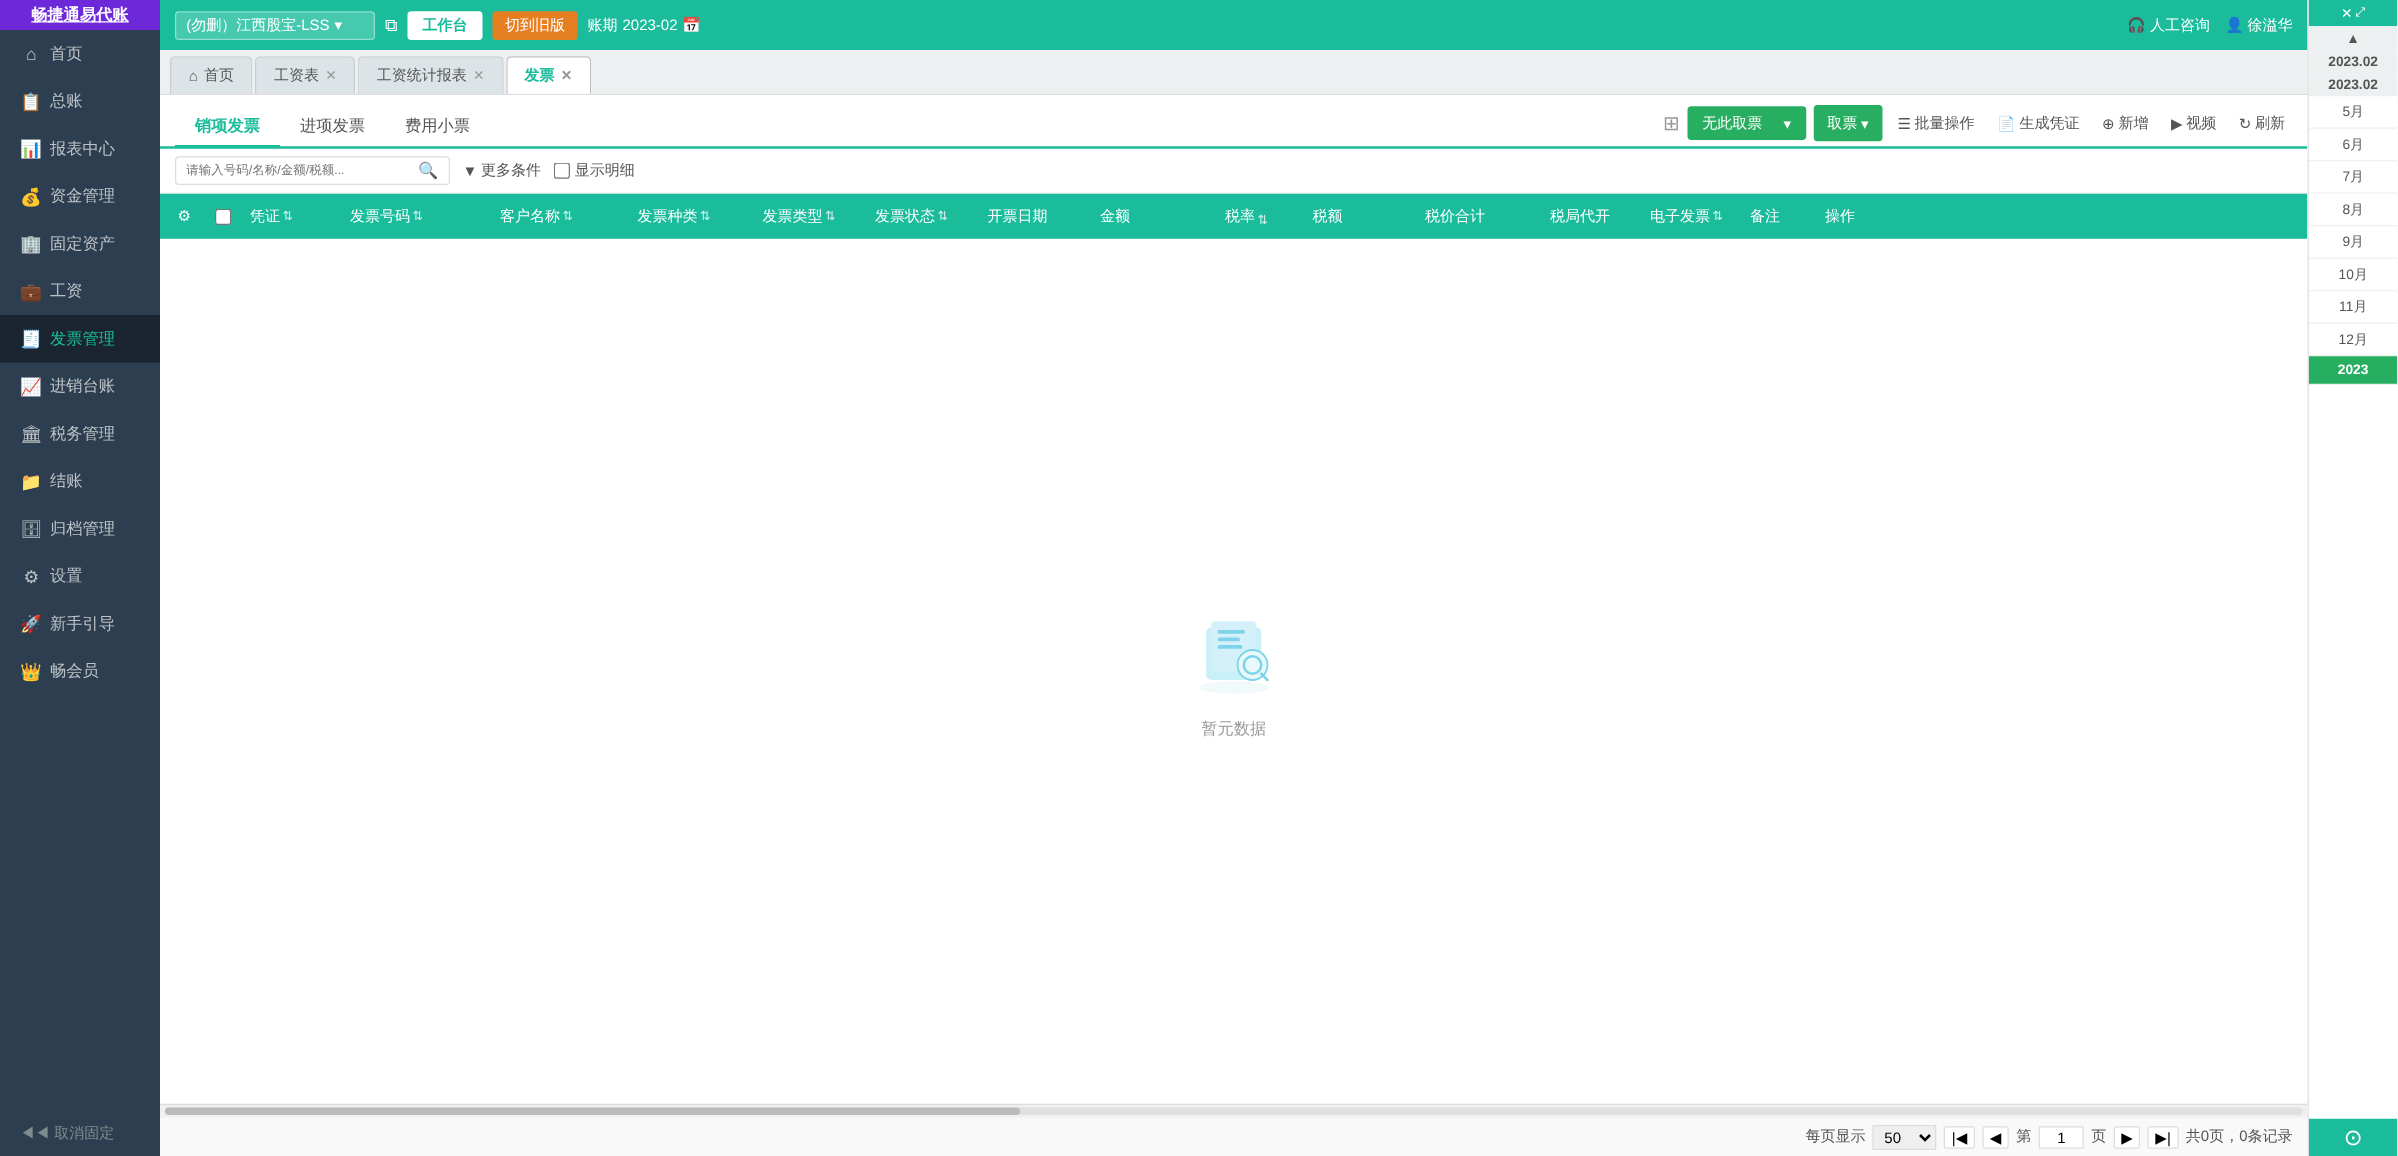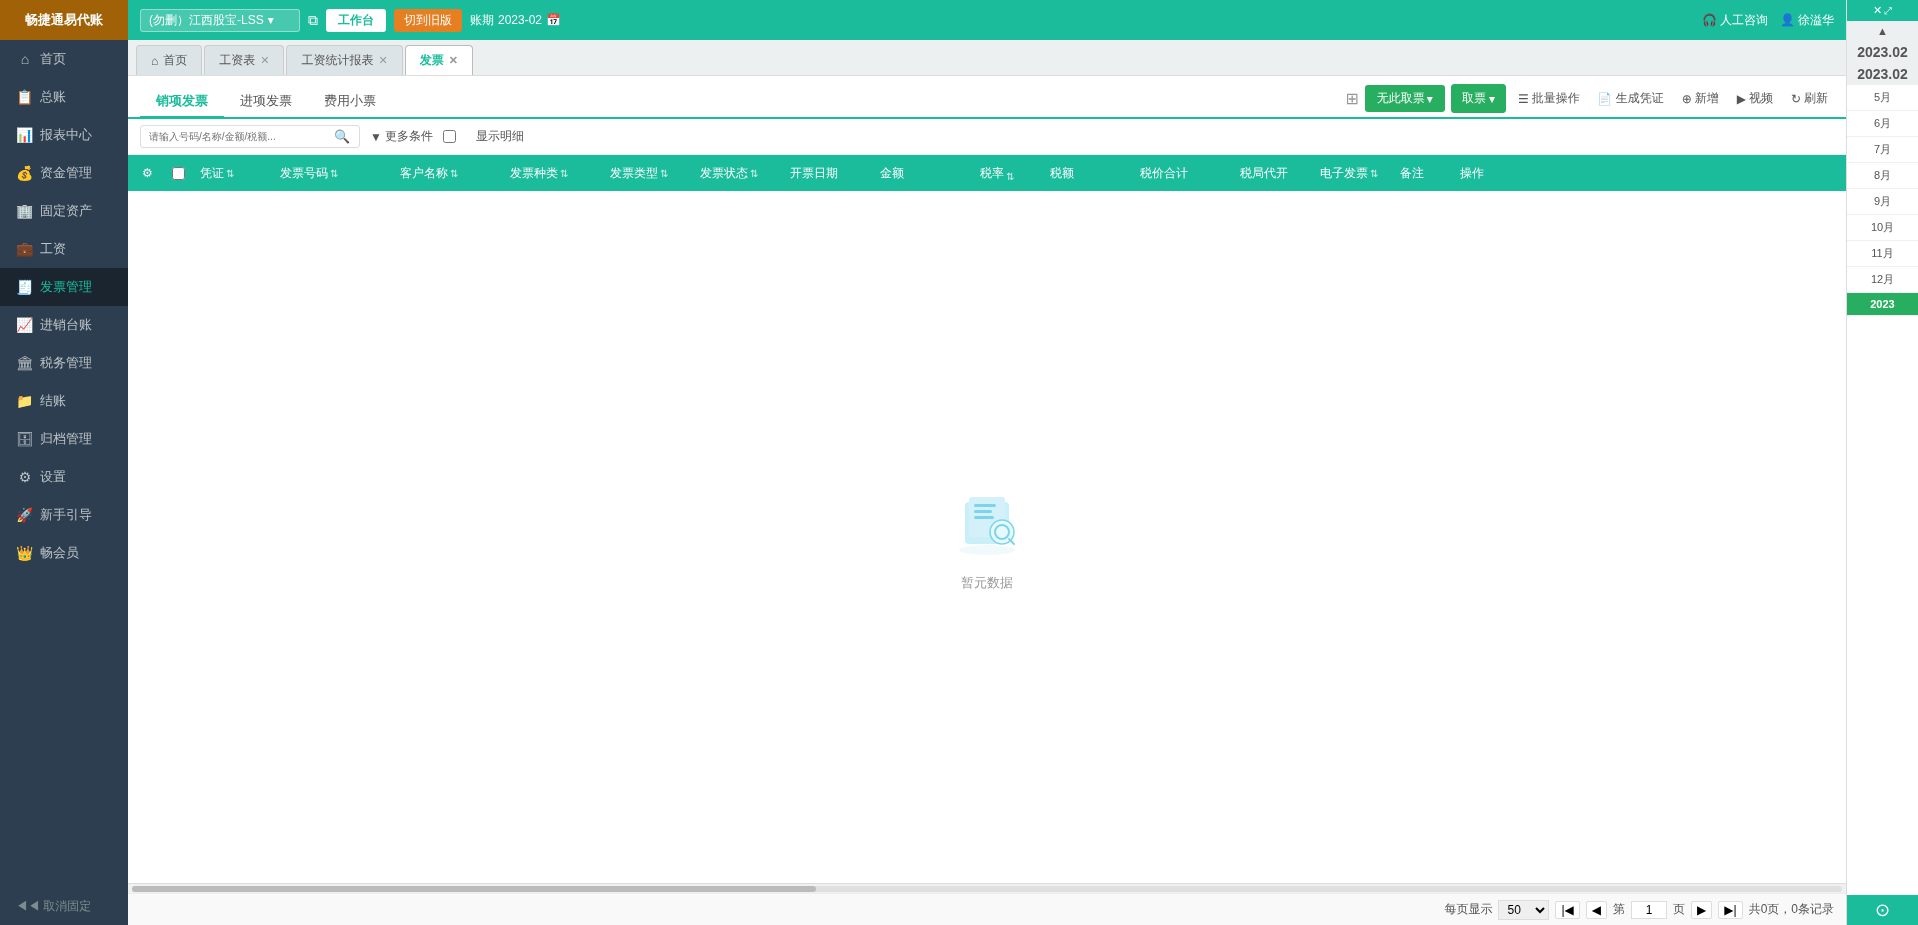--- a/index.html
+++ b/index.html
@@ -8,29 +8,30 @@
     
     .sidebar {
       width: 128px;
       background: #2c3e50;
       display: flex;
       flex-direction: column;
       height: 925px;
       flex-shrink: 0;
     }
     .sidebar-logo {
-      background: #a16207;
-      height: 40px;
+      background: #6d28d9;
+      height: 24px;
       display: flex;
       align-items: center;
       justify-content: center;
       color: white;
       font-size: 13px;
       font-weight: bold;
       padding: 0 8px;
+      text-decoration: underline;
     }
     .sidebar-item {
       display: flex;
       align-items: center;
       gap: 6px;
       padding: 10px 16px;
       color: #bdc3c7;
       cursor: pointer;
       font-size: 13px;
     }
@@ -242,21 +243,21 @@
       color: #555;
       font-size: 12px;
       cursor: pointer;
       display: flex;
       align-items: center;
       gap: 3px;
     }
     .checkbox-label {
       display: flex;
       align-items: center;
-      gap: 20px;
+      gap: 4px;
       color: #555;
       font-size: 12px;
       cursor: pointer;
     }
 
     
     .table-header {
       background: #1abc9c;
       display: flex;
       align-items: center;
@@ -356,21 +357,21 @@
       display: flex;
       flex-direction: column;
       flex-shrink: 0;
       overflow-y: auto;
       height: 925px;
     }
     .year-group { display: flex; flex-direction: column; }
     .year-label {
       background: #ecf0f1;
       color: #555;
-      font-size: 14px;
+      font-size: 11px;
       text-align: center;
       padding: 3px 2px;
       font-weight: bold;
     }
     .month-item {
       padding: 5px 4px;
       font-size: 11px;
       color: #555;
       cursor: pointer;
       text-align: center;
@@ -564,21 +565,21 @@
 
   <div class="content">
 
     <div class="subtabs">
       <div class="subtab active">销项发票</div>
       <div class="subtab">进项发票</div>
       <div class="subtab">费用小票</div>
 
       <div class="toolbar-right" style="margin-left:auto; display:flex; align-items:center; gap:6px; padding-bottom:4px;">
         <span style="font-size:16px;color:#999;cursor:pointer;">⊞</span>
-        <button class="btn-green" style="display:flex;align-items:center;gap:2px;">
+        <button class="btn-green" style="display:flex;align-items:center;gap:17px;">
           <span>无此取票</span>
           <span>▾</span>
         </button>
         <button class="btn-outline" style="background:#27ae60;color:white;border-color:#27ae60;display:flex;align-items:center;gap:3px;">
           <span>取票</span>
           <span>▾</span>
         </button>
         <span class="toolbar-action">
           <span>☰</span>
           <span>批量操作</span>

